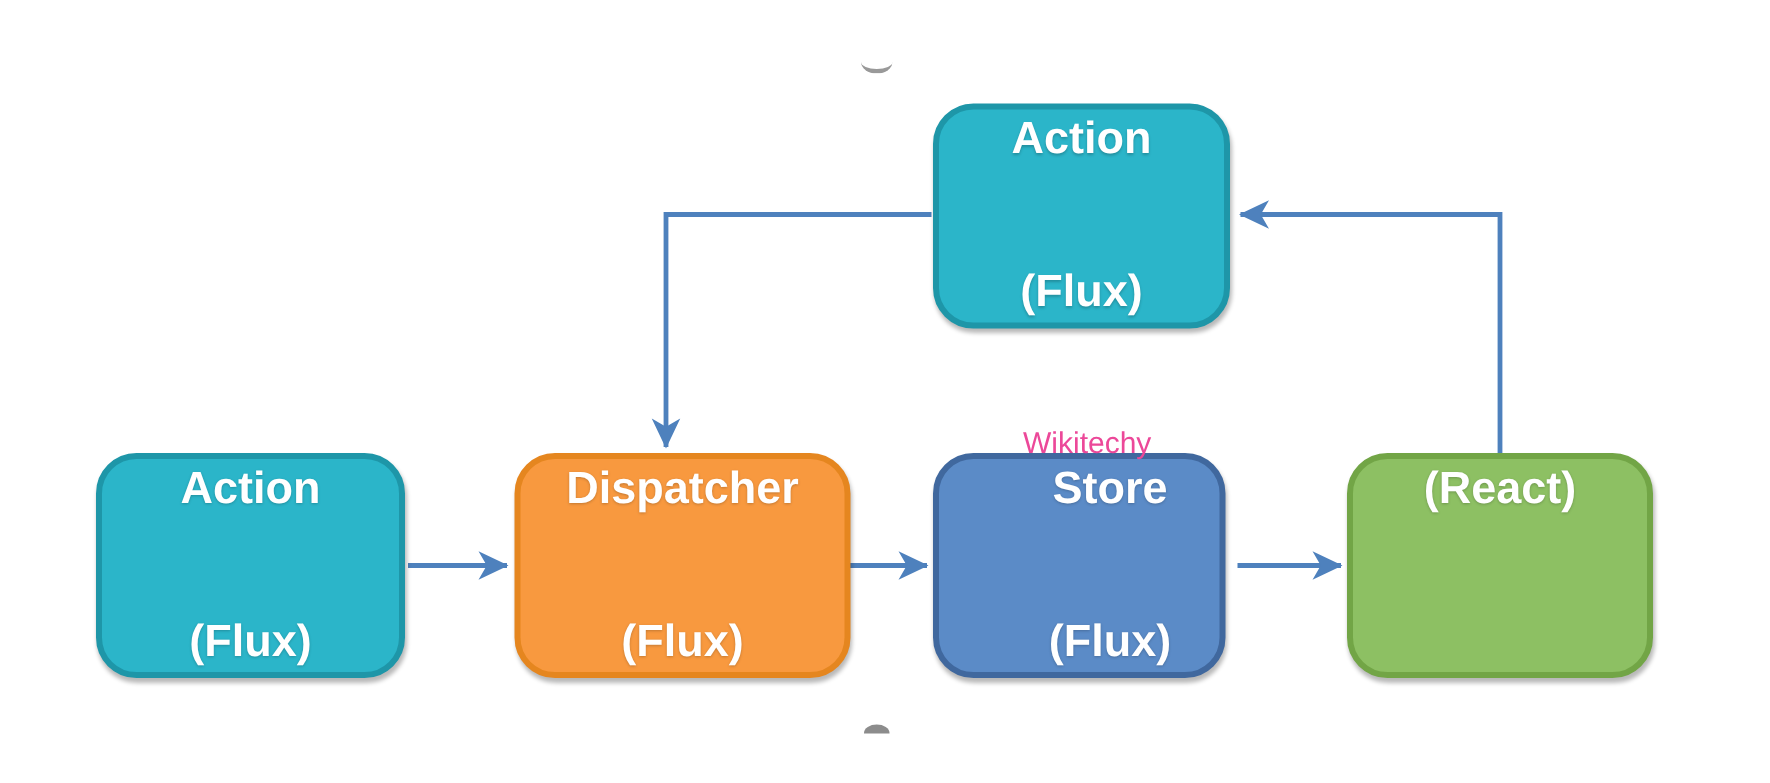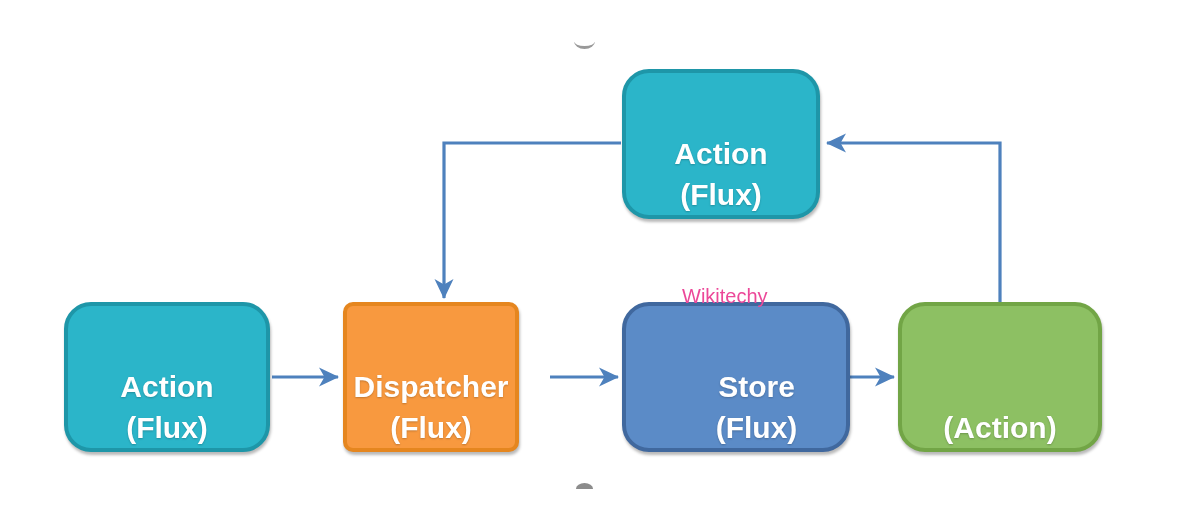--- a/index.html
+++ b/index.html
@@ -13,21 +13,21 @@
   .edges{position:absolute;left:0;top:0;z-index:1;}
   .edge{fill:none;stroke-width:3.2;stroke-linejoin:miter;}
   .node{
     position:absolute;
     z-index:2;
     border:4px solid;
     border-radius:27px;
     display:flex;
     flex-direction:column;
     align-items:center;
-    justify-content:flex-end;
+    justify-content:space-between;
     text-align:center;
     font-weight:bold;
     font-size:30px;
     line-height:1.35;
     letter-spacing:0px;
     box-shadow:1px 3px 3px rgba(0,0,0,0.28);
     text-shadow:0 1px 2px rgba(0,0,0,0.22);
     box-sizing:border-box;
   }
   .watermark{
@@ -74,32 +74,32 @@
   <div class="node" style="left: 622px; top: 69px; width: 198px; height: 150px; background: rgb(43, 181, 201); border-color: rgb(30, 150, 168); color: rgb(255, 255, 255);">
     <div>Action</div>
     <div>(Flux)</div>
   </div>
 
   <div class="node" style="left: 64px; top: 302px; width: 206px; height: 150px; background: rgb(43, 181, 201); border-color: rgb(30, 150, 168); color: rgb(255, 255, 255);">
     <div>Action</div>
     <div>(Flux)</div>
   </div>
 
-  <div class="node" style="left: 343px; top: 302px; width: 176px; height: 150px; background: rgb(248, 153, 63); border-color: rgb(229, 134, 31); color: rgb(255, 255, 255); border-radius: 10px;">
+  <div class="node" style="left: 343px; top: 302px; width: 224px; height: 150px; background: rgb(248, 153, 63); border-color: rgb(229, 134, 31); color: rgb(255, 255, 255);">
     <div>Dispatcher</div>
     <div>(Flux)</div>
   </div>
 
-  <div class="node" style="left: 622px; top: 302px; width: 228px; height: 150px; background: rgb(91, 139, 199); border-color: rgb(64, 104, 158); color: rgb(255, 255, 255); padding-left: 41px;">
+  <div class="node" style="left: 622px; top: 302px; width: 195px; height: 150px; background: rgb(91, 139, 199); border-color: rgb(64, 104, 158); color: rgb(255, 255, 255); padding-left: 41px;">
     <div>Store</div>
     <div>(Flux)</div>
   </div>
 
   <div class="node" style="left: 898px; top: 302px; width: 204px; height: 150px; background: rgb(141, 192, 99); border-color: rgb(114, 165, 70); color: rgb(255, 255, 255);">
-    <div>(Action)</div>
+    <div>(React)</div>
   </div>
 
   <div class="watermark" style="left: 682px; top: 285px; color: #ec4899;">Wikitechy</div>
 
   <div class="top-arc" style="border-bottom-color: rgb(153, 153, 153);"></div>
   <div class="bottom-arc" style="background: rgb(140, 140, 140);"></div>
 
 </div>
 
 </body></html>

